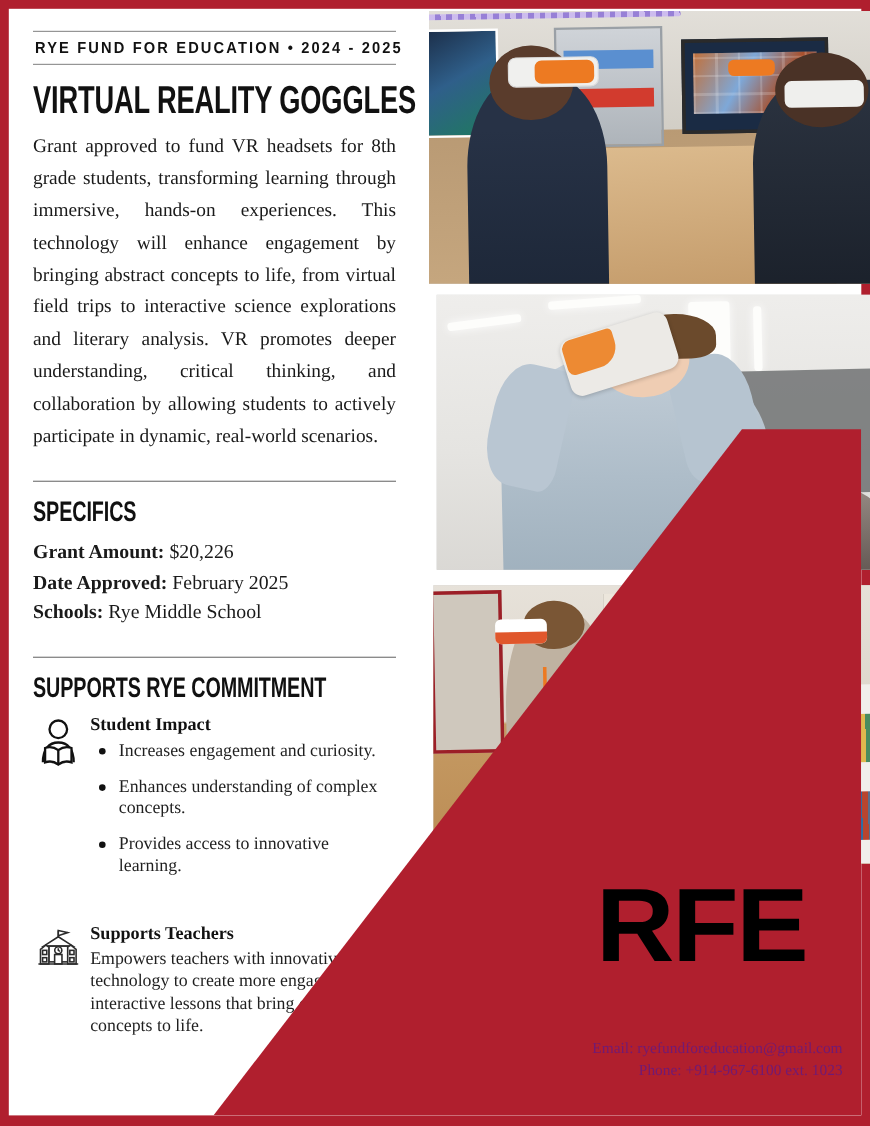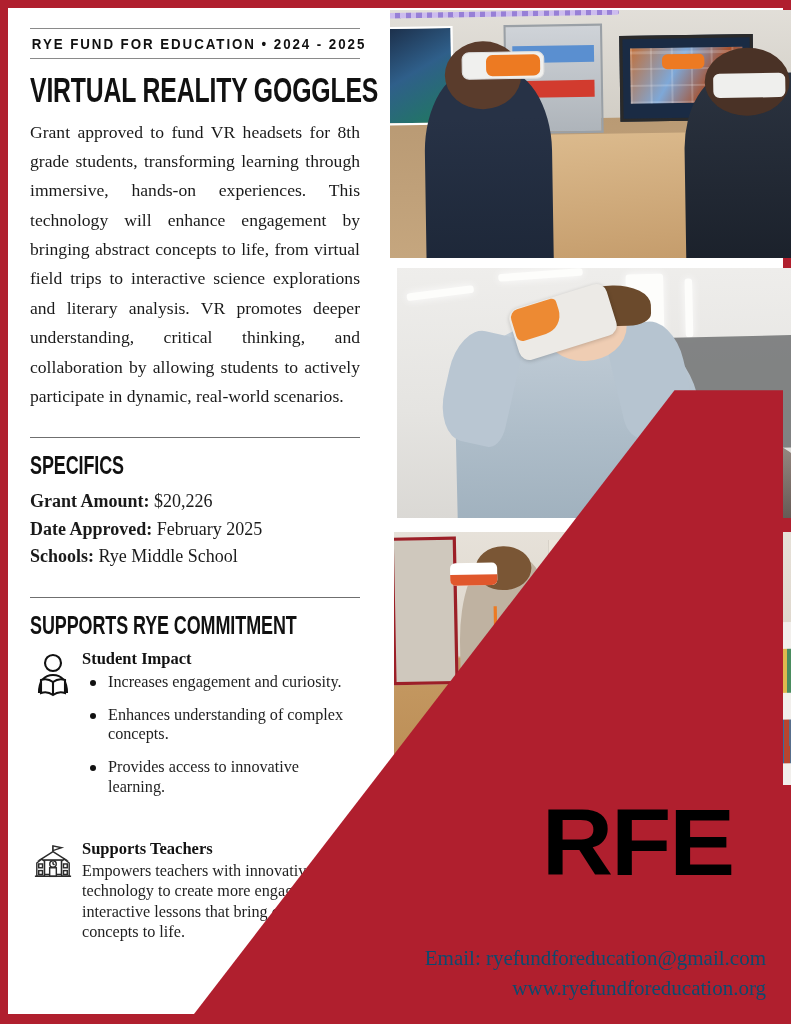--- a/index.html
+++ b/index.html
@@ -323,23 +323,23 @@
   }
   .rfe-bar .hi { color: #C0212F; }
 
   .contact {
     position: absolute;
     left: 400px;
     top: 944px;
     width: 366px;
     text-align: right;
     font-family: "Liberation Serif", serif;
-    font-size: 21px;
+    font-size: 14px;
     line-height: 1.42;
-    color: #0c4a6e;
+    color: #701a75;
   }
 </style>
 </head>
 <body>
 
 <div class="page-bg"></div>
 <div class="page-inner"></div>
 
 <div class="photo photo-1">
   <div class="ph-inner s1">
@@ -481,14 +481,14 @@
 </div>
 
 <div class="red-diag"></div>
 
 <div class="brand">
   <div class="rfe-mark">RFE</div>
 </div>
 
 <div class="contact">
   <div>Email: ryefundforeducation@gmail.com</div>
-  <div>www.ryefundforeducation.org</div>
+  <div>Phone: +914-967-6100 ext. 1023</div>
 </div>
 
 </body></html>

